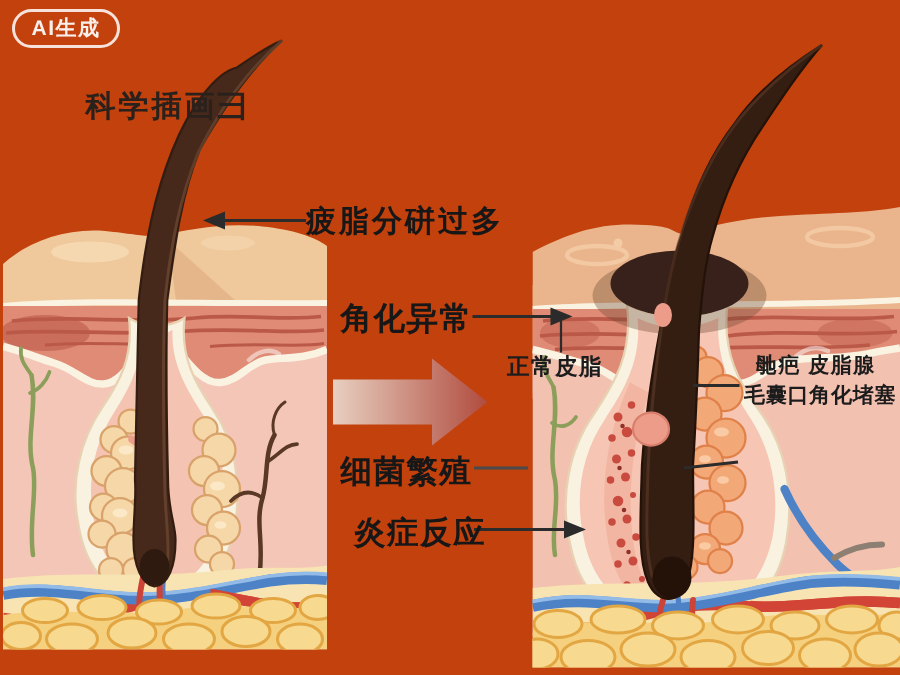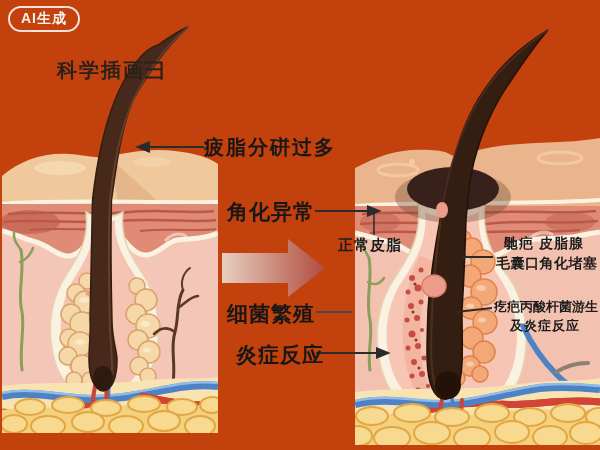--- a/index.html
+++ b/index.html
@@ -301,18 +301,14 @@
 <div class="note">
   <div>正常皮脂</div>
 </div>
 <div class="lbl lbl-bacteria">细菌繁殖</div>
 <div class="lbl lbl-inflam">炎症反应</div>
 
 <div class="ann ann-gland">
   <div class="l1">毑疤 皮脂腺</div>
   <div class="l2">毛囊口角化堵塞</div>
 </div>
-<div class="ann ann-acne">
-  <div class="l1">疙疤丙酸杆菌游生</div>
-  <div class="l2">及炎症反应</div>
+
 </div>
 
-</div>
-
 </body></html>

